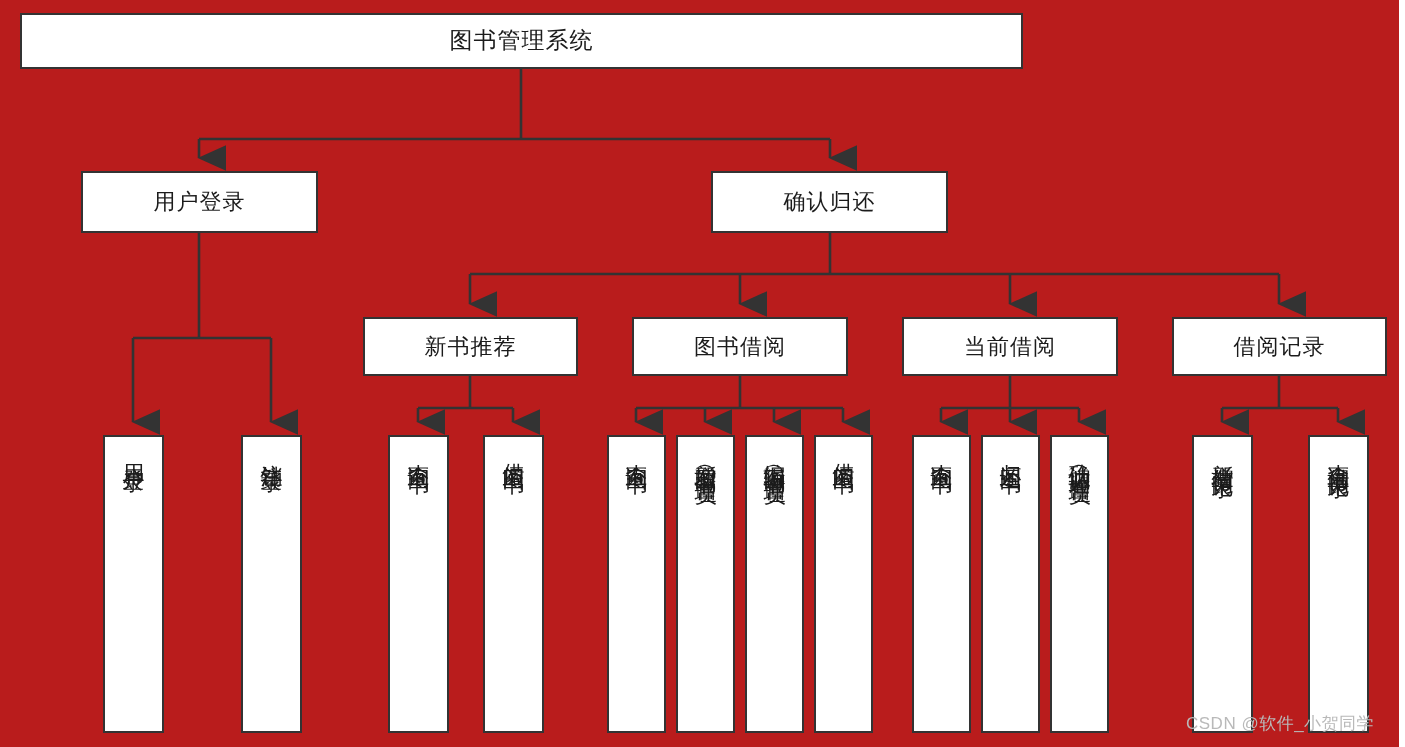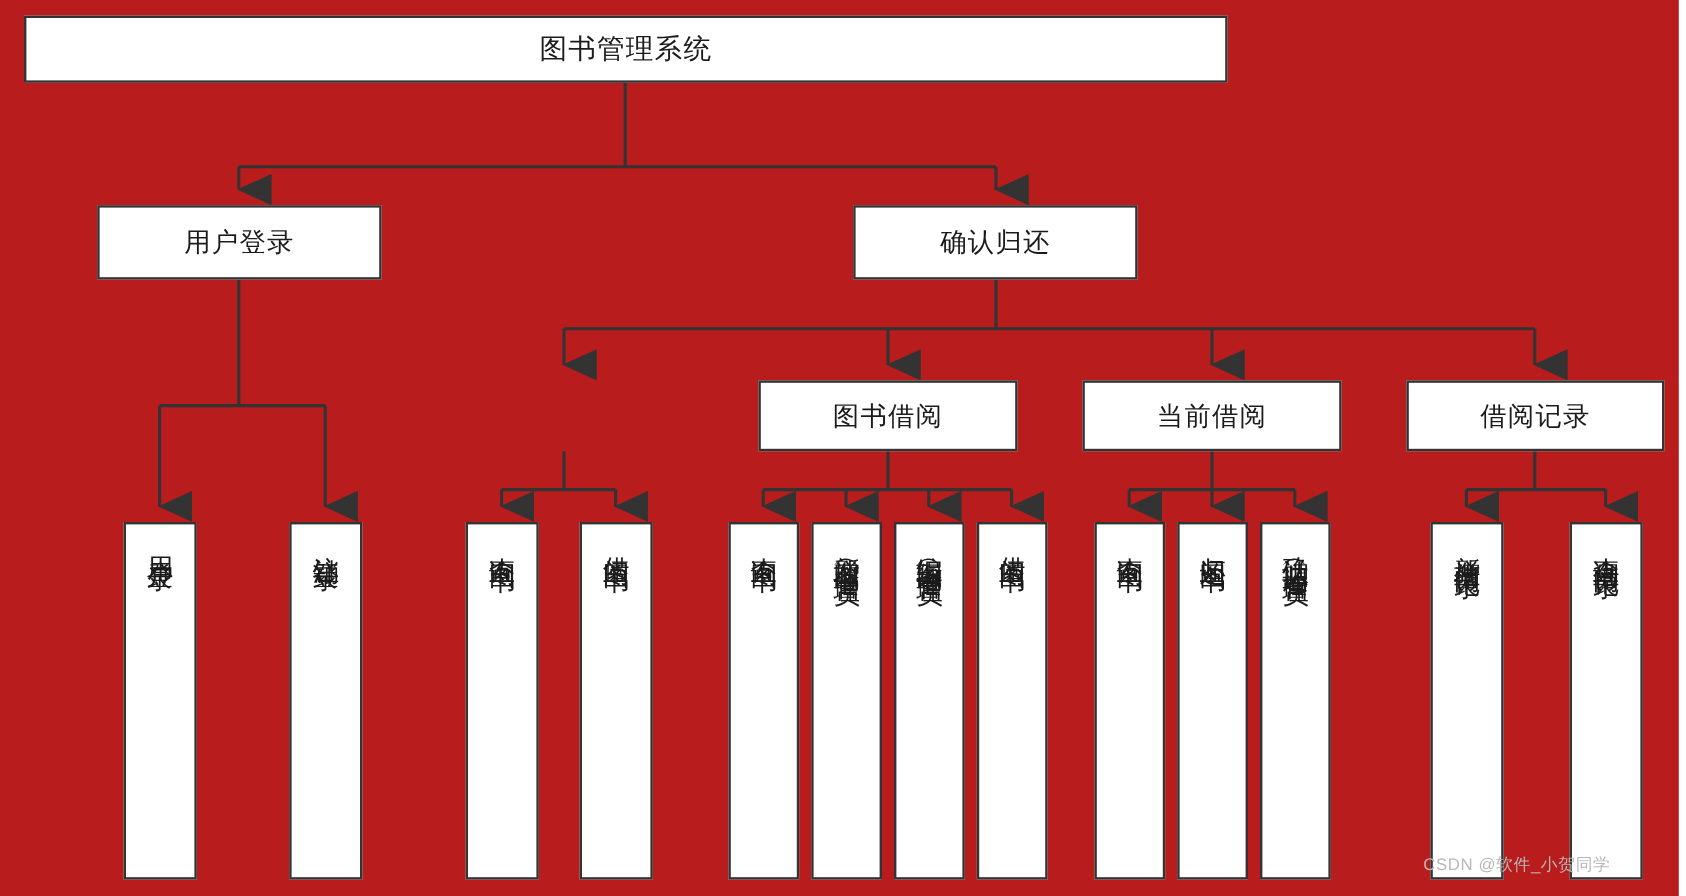--- a/index.html
+++ b/index.html
@@ -52,21 +52,21 @@
     font-size:22px;
     line-height:1.1;
     letter-spacing:3px;
     white-space:normal;
     max-height:280px;
   }
   .watermark{
     position:absolute;
     left:1186px;
     top:712px;
-    font-size:14px;
+    font-size:17px;
     color:#b9b9b9;
     letter-spacing:0.5px;
     white-space:nowrap;
     z-index:3;
     font-family:"Liberation Sans","DejaVu Sans",sans-serif;
   }
 </style>
 </head>
 <body>
 
@@ -126,20 +126,23 @@
     <span class="label">图书管理系统</span>
   </div>
 
   <div class="node" style="left:81px; top:171px; width:237px; height:62px;">
     <span class="label">用户登录</span>
   </div>
   <div class="node" style="left:711px; top:171px; width:237px; height:62px;">
     <span class="label">确认归还</span>
   </div>
 
+  <div class="node" style="left:363px; top:317px; width:215px; height:59px;">
+    <span class="label">新书推荐</span>
+  </div>
   <div class="node" style="left:632px; top:317px; width:216px; height:59px;">
     <span class="label">图书借阅</span>
   </div>
   <div class="node" style="left:1172px; top:317px; width:215px; height:59px;">
     <span class="label">借阅记录</span>
   </div>
   <div class="node" style="left:902px; top:317px; width:216px; height:59px;">
     <span class="label">当前借阅</span>
   </div>
 

